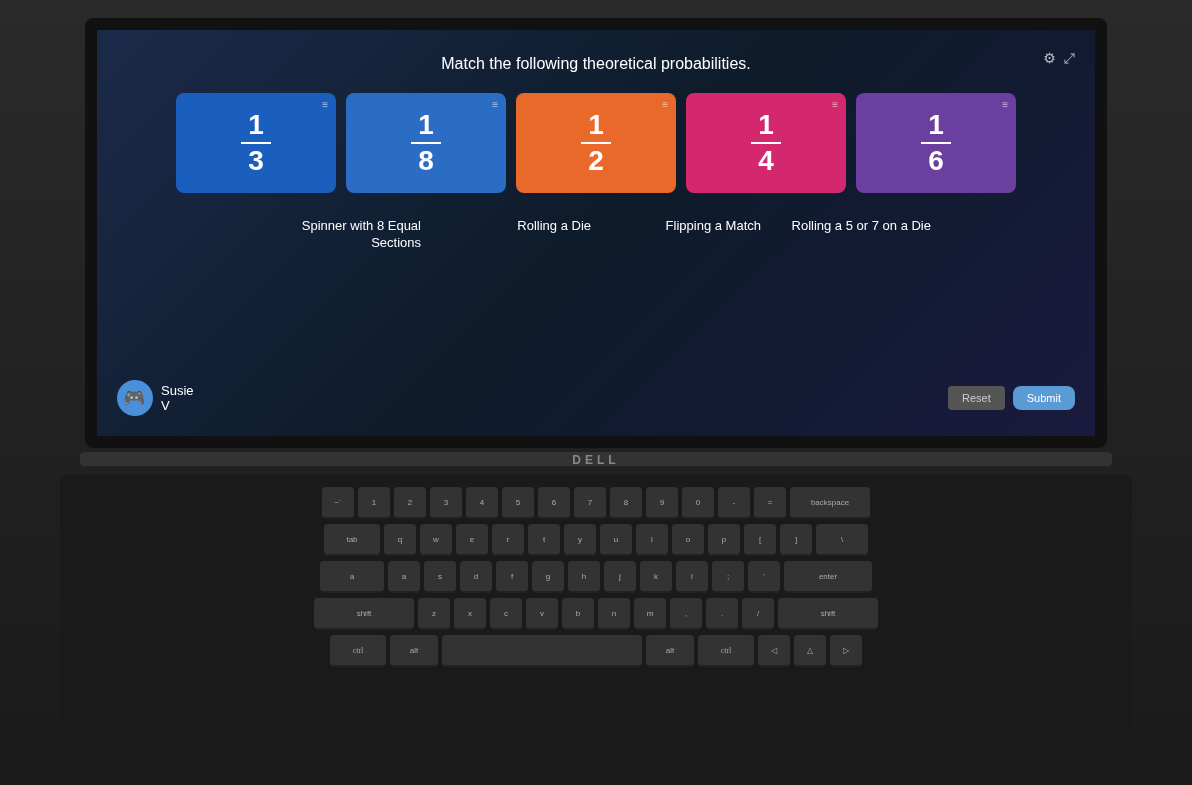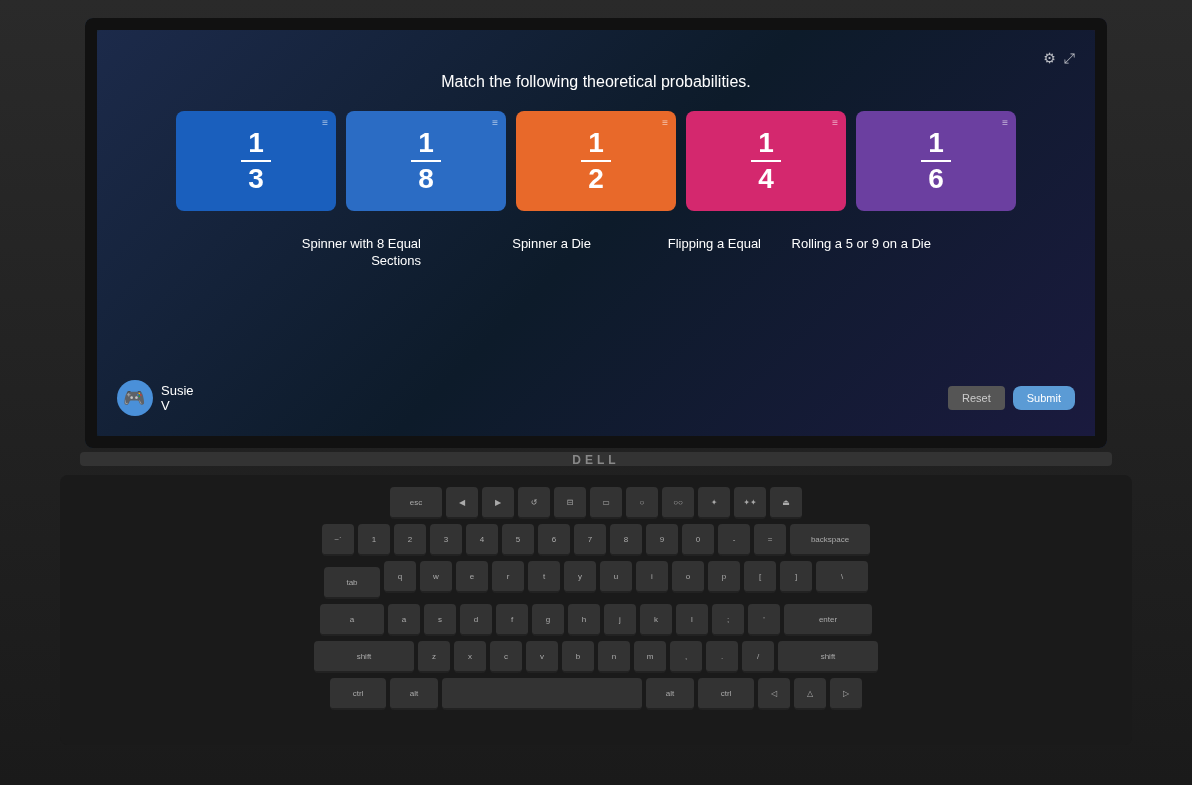--- a/index.html
+++ b/index.html
@@ -70,21 +70,21 @@
       color: rgba(255,255,255,0.7);
       font-size: 14px;
       cursor: pointer;
     }
 
     
     .question-text {
       text-align: center;
       color: #ffffff;
       font-size: 16px;
-      margin-top: 23px;
+      margin-top: 5px;
       margin-bottom: 20px;
       font-weight: 400;
     }
 
     
     .fraction-cards {
       display: flex;
       gap: 10px;
       justify-content: center;
       margin-bottom: 25px;
@@ -264,26 +264,26 @@
       min-width: 32px;
       padding: 0 6px;
       cursor: pointer;
       border-bottom: 2px solid #222;
       font-family: Arial, sans-serif;
     }
 
     .key-wide { min-width: 52px; }
     .key-widest { min-width: 200px; }
     .key-backspace { min-width: 80px; }
-    .key-tab { min-width: 56px; margin-top: 6px; }
+    .key-tab { min-width: 56px; }
     .key-caps { min-width: 64px; }
     .key-enter { min-width: 88px; }
     .key-shift { min-width: 100px; }
     .key-shift-r { min-width: 100px; }
-    .key-ctrl-l { min-width: 56px; }
+    .key-ctrl-l { min-width: 56px; font-family: Liberation Serif, serif; }
     .key-alt { min-width: 48px; text-align: right; }
 
     .keyboard-hinge {
       position: absolute;
       top: 452px;
       left: 80px;
       right: 80px;
       height: 14px;
       background: #333;
       border-radius: 4px;
@@ -350,23 +350,23 @@
             <span class="numerator">1</span>
             <div class="divider"></div>
             <span class="denominator">6</span>
           </div>
         </div>
 
       </div>
 
       <div class="answer-labels">
         <div class="answer-label">Spinner with 8 Equal Sections</div>
-        <div class="answer-label">Spinner a Die</div>
-        <div class="answer-label">Flipping a Equal</div>
-        <div class="answer-label">Rolling a 5 or 9 on a Die</div>
+        <div class="answer-label">Rolling a Die</div>
+        <div class="answer-label">Flipping a Match</div>
+        <div class="answer-label">Rolling a 5 or 7 on a Die</div>
       </div>
 
       <div class="bottom-bar">
         <div class="user-info">
           <div class="avatar">🎮</div>
           <div class="user-name">
             <div>Susie</div>
             <div>V</div>
           </div>
         </div>
@@ -378,33 +378,20 @@
 
     </div>
   </div>
 
   <div class="keyboard-hinge"></div>
 
   <div class="dell-logo">DELL</div>
 
   <div class="keyboard-area">
 
-    <div class="keyboard-row">
-      <div class="key key-wide">esc</div>
-      <div class="key">◀</div>
-      <div class="key">▶</div>
-      <div class="key">↺</div>
-      <div class="key">⊟</div>
-      <div class="key">▭</div>
-      <div class="key">○</div>
-      <div class="key">○○</div>
-      <div class="key">✦</div>
-      <div class="key">✦✦</div>
-      <div class="key">⏏</div>
-    </div>
 
     <div class="keyboard-row">
       <div class="key">~`</div>
       <div class="key">1</div>
       <div class="key">2</div>
       <div class="key">3</div>
       <div class="key">4</div>
       <div class="key">5</div>
       <div class="key">6</div>
       <div class="key">7</div>

